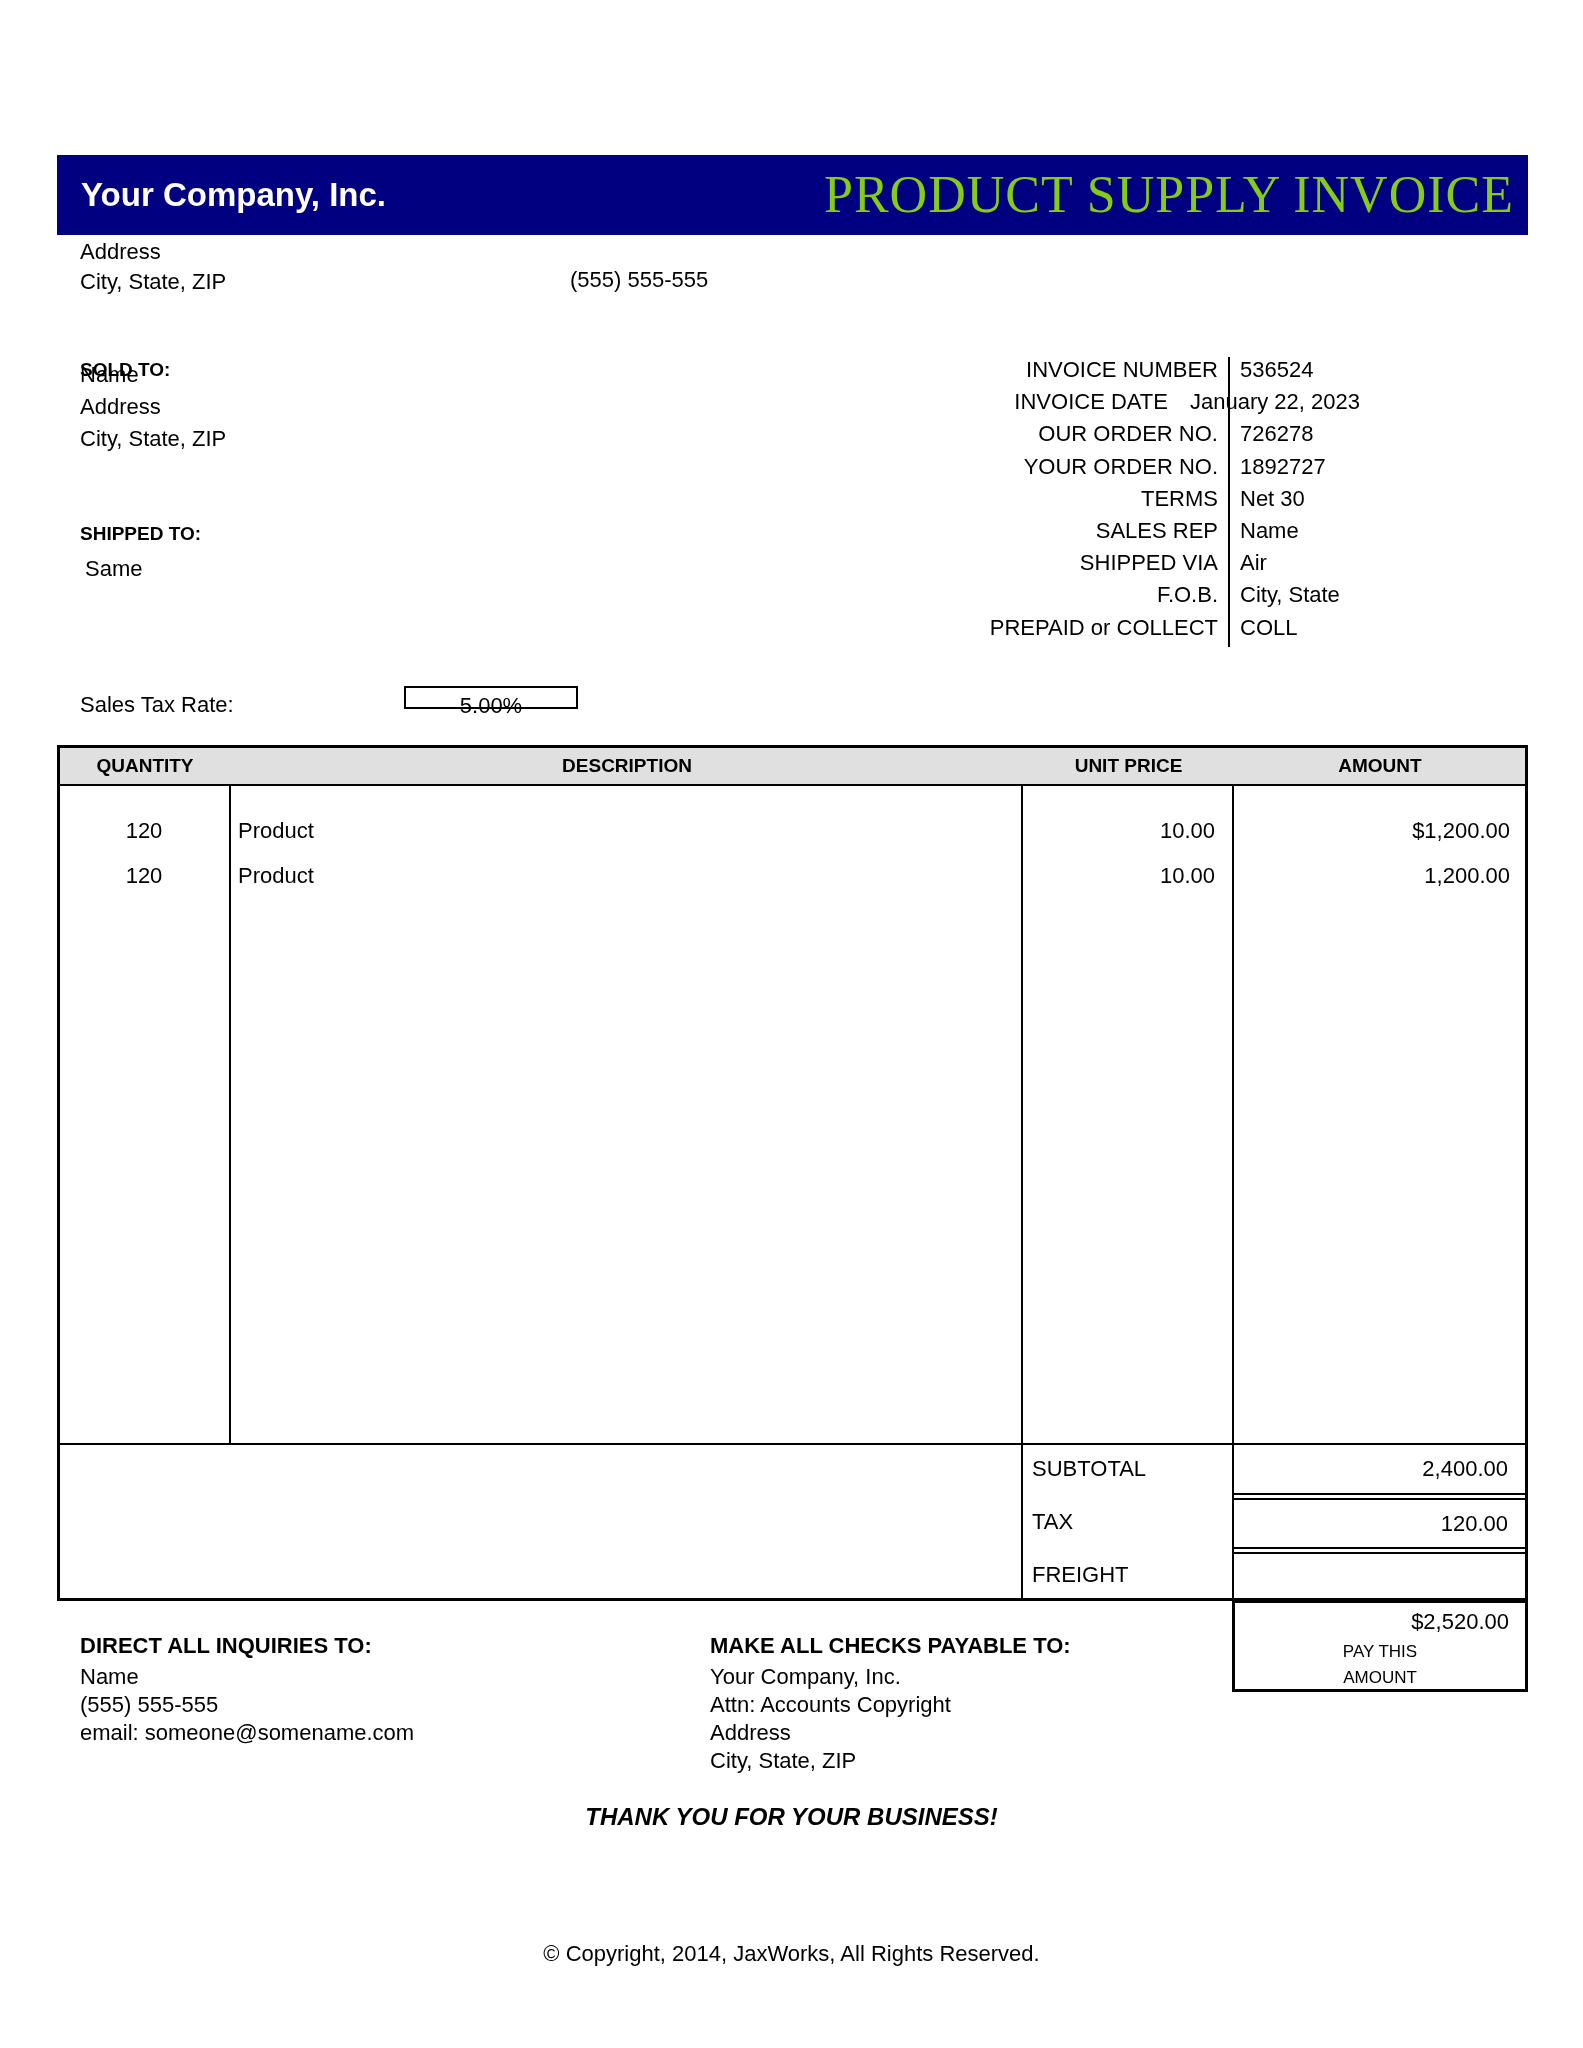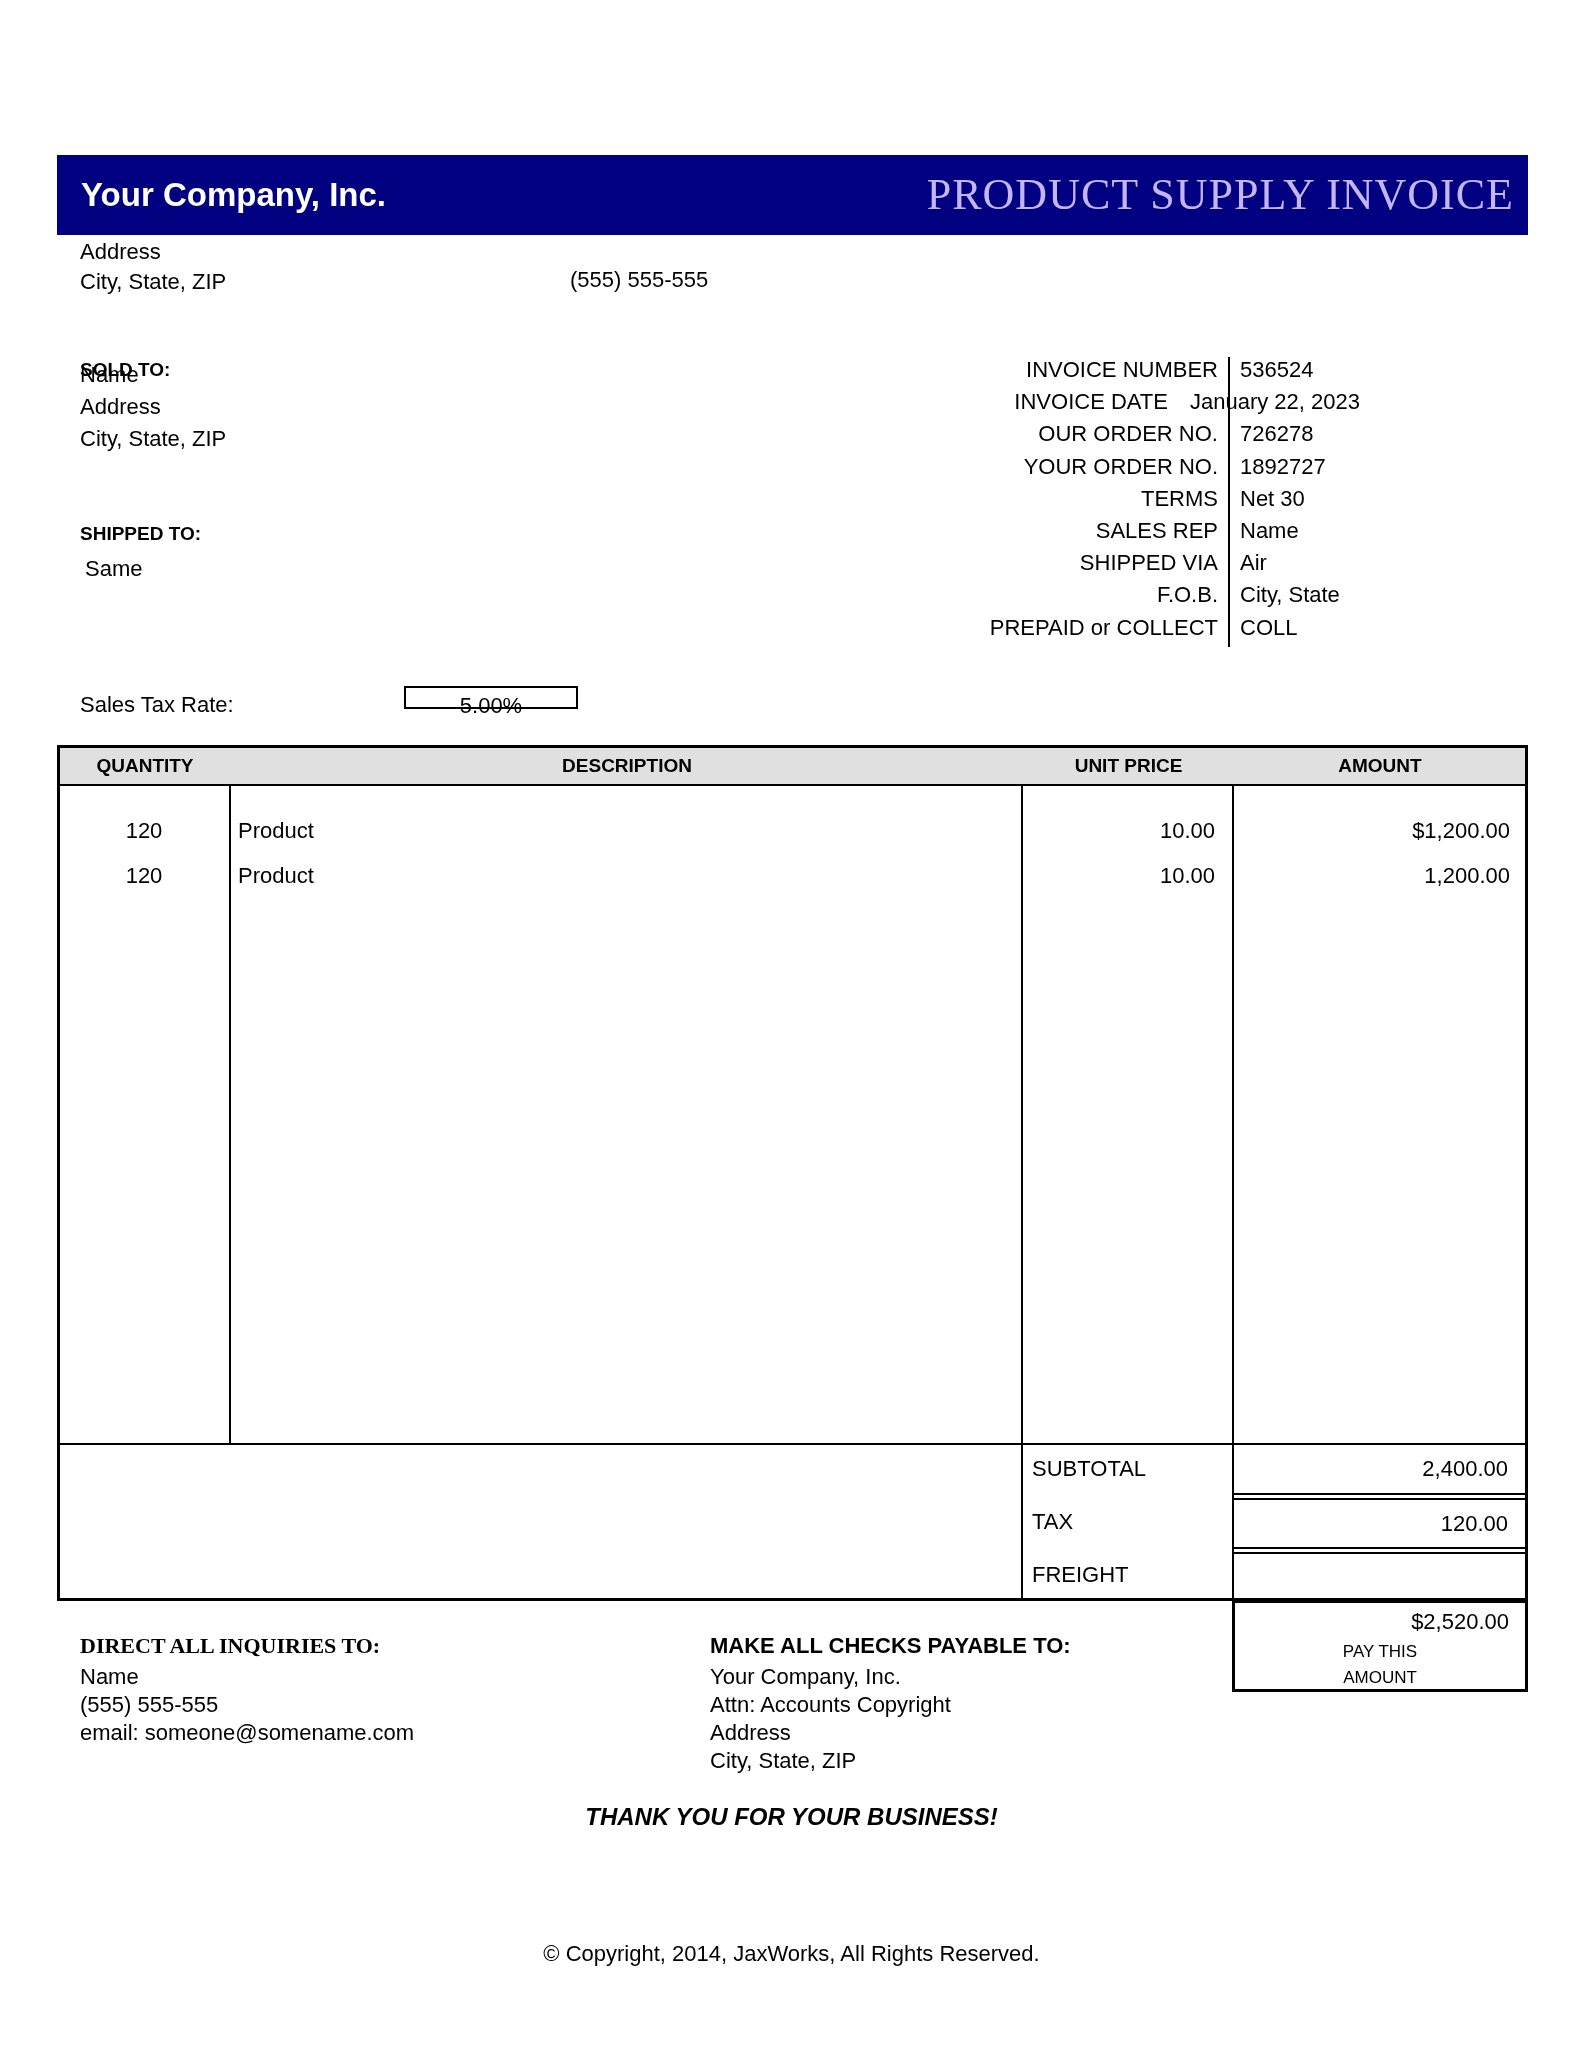--- a/index.html
+++ b/index.html
@@ -15,22 +15,22 @@
 
   
   .header-bar {
     left:57px; top:155px; width:1471px; height:80px;
     background:var(--header-bar, #000080);
     display:flex; align-items:center; justify-content:space-between;
     padding:0 14px 0 24px;
   }
   .company-name { color:#fff; font-size:33px; font-weight:bold; }
   .doc-title {
-    color:#c4b5fd; font-family:"Liberation Serif", serif;
-    font-size:44px; letter-spacing:1px; line-height:1; white-space:nowrap;
+    color:#84cc16; font-family:"Liberation Serif", serif;
+    font-size:52px; letter-spacing:1px; line-height:1; white-space:nowrap;
   }
 
   .co-addr { left:80px; top:237px; line-height:30px; }
   .phone { left:570px; top:267px; }
 
   .soldto-label { left:80px; top:331px;margin-top:28px; }
   .soldto-lines { left:80px; top:359px; line-height:32px; }
 
   .inv-fields { left:700px; top:357px; width:660px; }
   .inv-row { display:flex; height:32.2px; align-items:flex-start; }
@@ -73,21 +73,21 @@
     text-align:right; padding-right:18px; font-size:22px;
   }
   .amt-box-1 { top:1443px; height:52px; line-height:48px; }
   .amt-box-2 { top:1498px; height:51px; line-height:47px; }
   .amt-box-3 { top:1552px; height:48px; line-height:44px; }
 
   .pay-box { left:1232px; top:1600px; width:296px; height:92px; border:3px solid #000; }
   .pay-amount { margin-top:6px; padding-right:16px; text-align:right; font-size:22px; }
   .pay-caption { text-align:center; font-size:17px; line-height:26px; margin-top:4px; }
 
-  .inquiries-head { left:80px; top:1633px;font-family:Liberation Serif, serif; }
+  .inquiries-head { left:80px; top:1633px; }
   .inquiries-lines { left:80px; top:1663px; line-height:28px; }
   .checks-head { left:710px; top:1633px; }
   .checks-lines { left:710px; top:1663px; line-height:28px; }
 
   .thanks { left:0; top:1803px; width:1583px; text-align:center; font-size:24px; font-weight:bold; font-style:italic; }
   .copyright { left:0; top:1941px; width:1583px; text-align:center; font-size:22px; }
 </style>
 </head>
 <body>
 

